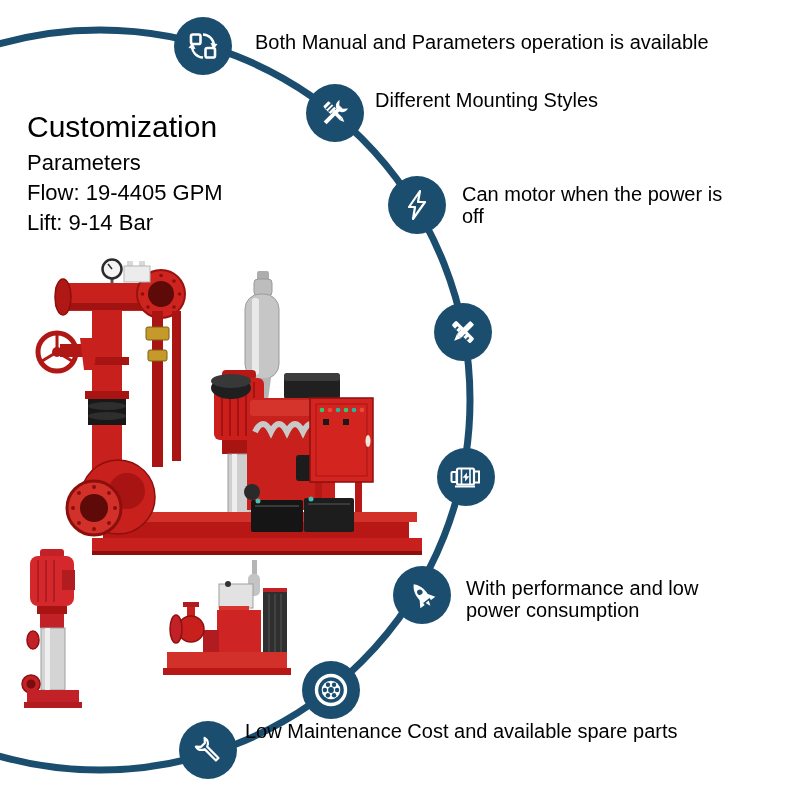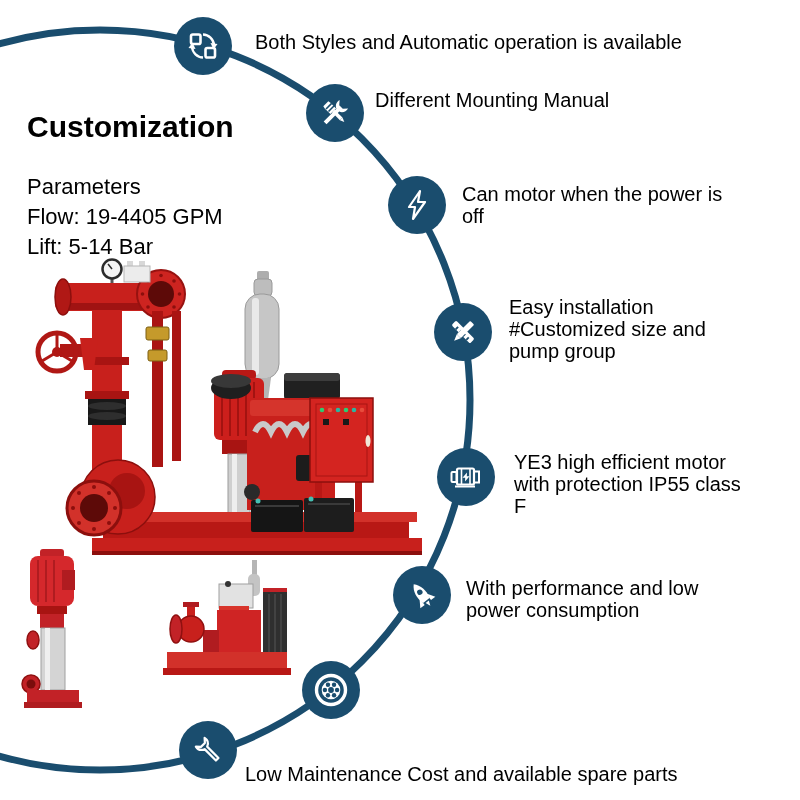--- a/index.html
+++ b/index.html
@@ -7,23 +7,23 @@
     position:relative;width:800px;height:800px;background:#ffffff;
     font-family:"Liberation Sans","DejaVu Sans",sans-serif;overflow:hidden;
   }
   svg.layer{position:absolute;left:0;top:0;}
   .feature-text{
     position:absolute;color:#000;font-size:20px;line-height:22px;
     white-space:pre-line;letter-spacing:0px;
   }
   .custom-title{
     position:absolute;left:27px;top:110px;color:#000;
-    font-size:30px;font-weight:bold;line-height:34px;
+    font-size:30px;font-weight:normal;line-height:34px;
   }
-  .custom-line{position:absolute;left:27px;color:#000;font-size:22px;line-height:26px;margin-top:24px;}
+  .custom-line{position:absolute;left:27px;color:#000;font-size:22px;line-height:26px;}
 </style>
 </head>
 <body>
 
 <div class="canvas">
 
   <svg class="layer" width="800" height="800" viewBox="0 0 800 800">
 
     <circle cx="100" cy="400" r="370" fill="none" stroke="#1a4d6e" stroke-width="7"></circle>
 
@@ -268,28 +268,22 @@
       <circle r="29" fill="#1a4d6e"></circle>
       <g transform="rotate(-45)">
         <path d="M -1.8,13 L -1.8,-3 C -5.2,-4.3 -7,-7.5 -6.2,-11 L -2.8,-7.2 L 2.8,-7.2 L 6.2,-11 C 7,-7.5 5.2,-4.3 1.8,-3 L 1.8,13 Z" fill="none" stroke="#fff" stroke-width="2.2" stroke-linejoin="round"></path>
       </g>
     </g>
   </svg>
 
   <div class="custom-title">Customization</div>
   <div class="custom-line" style="top:150px">Parameters</div>
   <div class="custom-line" style="top:180px">Flow: 19-4405 GPM</div>
-  <div class="custom-line" style="top:210px">Lift: 5-14 Bar</div>
-
-  <div class="feature-text" style="left:255px;top:31px;width:545px">Both Styles and Automatic operation is available</div>
-  <div class="feature-text" style="left:375px;top:89px;width:320px">Different Mounting Manual</div>
+  <div class="custom-line" style="top:210px">Lift: 9-14 Bar</div>
+
+  <div class="feature-text" style="left:255px;top:31px;width:545px">Both Manual and Parameters operation is available</div>
+  <div class="feature-text" style="left:375px;top:89px;width:320px">Different Mounting Styles</div>
   <div class="feature-text" style="left:462px;top:183px;width:320px">Can motor when the power is
 off</div>
-  <div class="feature-text" style="left:509px;top:296px;width:280px">Easy installation
-#Customized size and
-pump group</div>
-  <div class="feature-text" style="left:514px;top:451px;width:280px">YE3 high efficient motor
-with protection IP55 class
-F</div>
   <div class="feature-text" style="left:466px;top:577px;width:300px">With performance and low
 power consumption</div>
-  <div class="feature-text" style="left:245px;top:763px;width:540px">Low Maintenance Cost and available spare parts</div>
+  <div class="feature-text" style="left:245px;top:720px;width:540px">Low Maintenance Cost and available spare parts</div>
 </div>
 
 </body></html>

